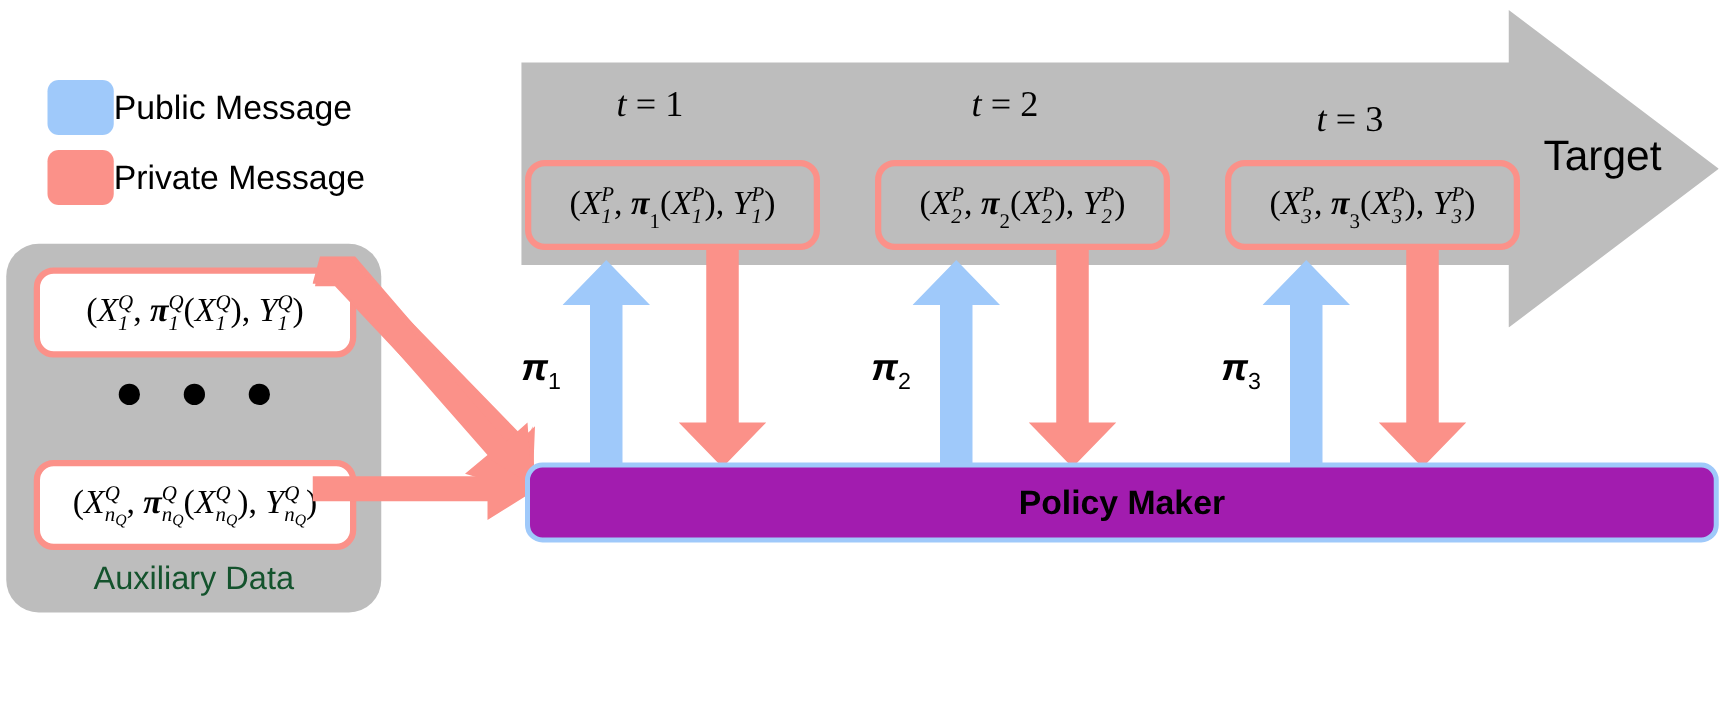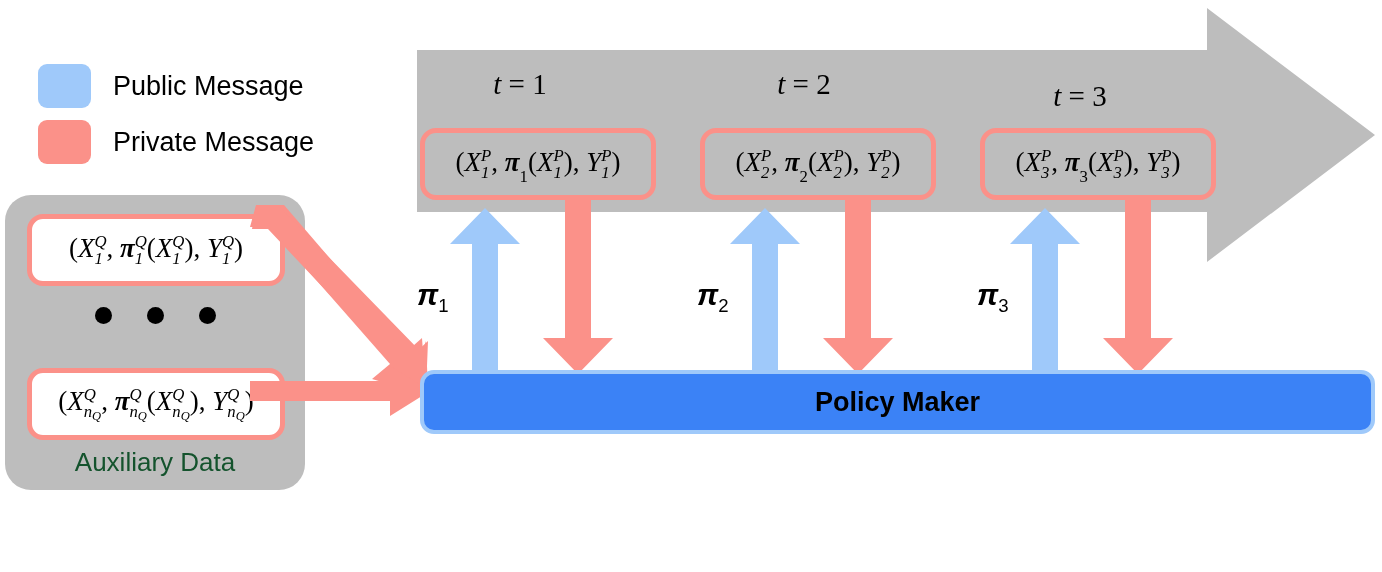--- a/index.html
+++ b/index.html
@@ -27,21 +27,20 @@
   }
   .legend-swatch {
     width: 53px;
     height: 44px;
     border-radius: 9px;
     flex: 0 0 auto;
   }
   .legend-swatch.blue { background: #9fc9fa; }
   .legend-swatch.pink { background: #fb9189; }
   .legend-label {
-    margin-left: 22px;
     font-size: 27px;
     color: #000;
     white-space: nowrap;
   }
 
   
   #aux-panel {
     left: 5px;
     top: 195px;
     width: 300px;
@@ -180,21 +179,21 @@
 
   
   #policy-maker {
     left: 420px;
     top: 370px;
     width: 955px;
     height: 64px;
     border: 4px solid #9fc9fa;
     border-radius: 14px;
     box-sizing: border-box;
-    background: #3b82f6;
+    background: #a21caf;
     display: flex;
     align-items: center;
     justify-content: center;
     font-size: 27px;
     font-weight: bold;
     color: #000;
   }
 
   
   #connectors { left: 250px; top: 205px; width: 200px; height: 230px; }
@@ -280,20 +279,21 @@
 
 <div class="tl-box" style="left:700px;">
   <span class="math" title="(X_2^P, pi_2(X_2^P), Y_2^P)">(<span class="v">X</span><span class="ss"><span class="up">P</span><span class="dn"><span class="iv">2</span></span></span>,&nbsp;<span class="pi">π</span><sub>2</sub>(<span class="v">X</span><span class="ss"><span class="up">P</span><span class="dn"><span class="iv">2</span></span></span>),&nbsp;<span class="v">Y</span><span class="ss"><span class="up">P</span><span class="dn"><span class="iv">2</span></span></span>)</span>
 </div>
 
 <div class="tl-box" style="left:980px;">
   <span class="math" title="(X_3^P, pi_3(X_3^P), Y_3^P)">(<span class="v">X</span><span class="ss"><span class="up">P</span><span class="dn"><span class="iv">3</span></span></span>,&nbsp;<span class="pi">π</span><sub>3</sub>(<span class="v">X</span><span class="ss"><span class="up">P</span><span class="dn"><span class="iv">3</span></span></span>),&nbsp;<span class="v">Y</span><span class="ss"><span class="up">P</span><span class="dn"><span class="iv">3</span></span></span>)</span>
 </div>
 
 <div id="target-label">
+  <div>Target</div>
 </div>
 
 <div class="varrow" style="left:450px; top:208px;">
   <svg width="70" height="166" viewBox="0 0 70 166">
     <path d="M 35,0 L 70,36 L 48,36 L 48,166 L 22,166 L 22,36 L 0,36 Z" fill="#9fc9fa"></path>
   </svg>
 </div>
 <div class="pi-label" style="left:417px; top:278px;">
   <span class="p">π</span><sub>1</sub>
 </div>

